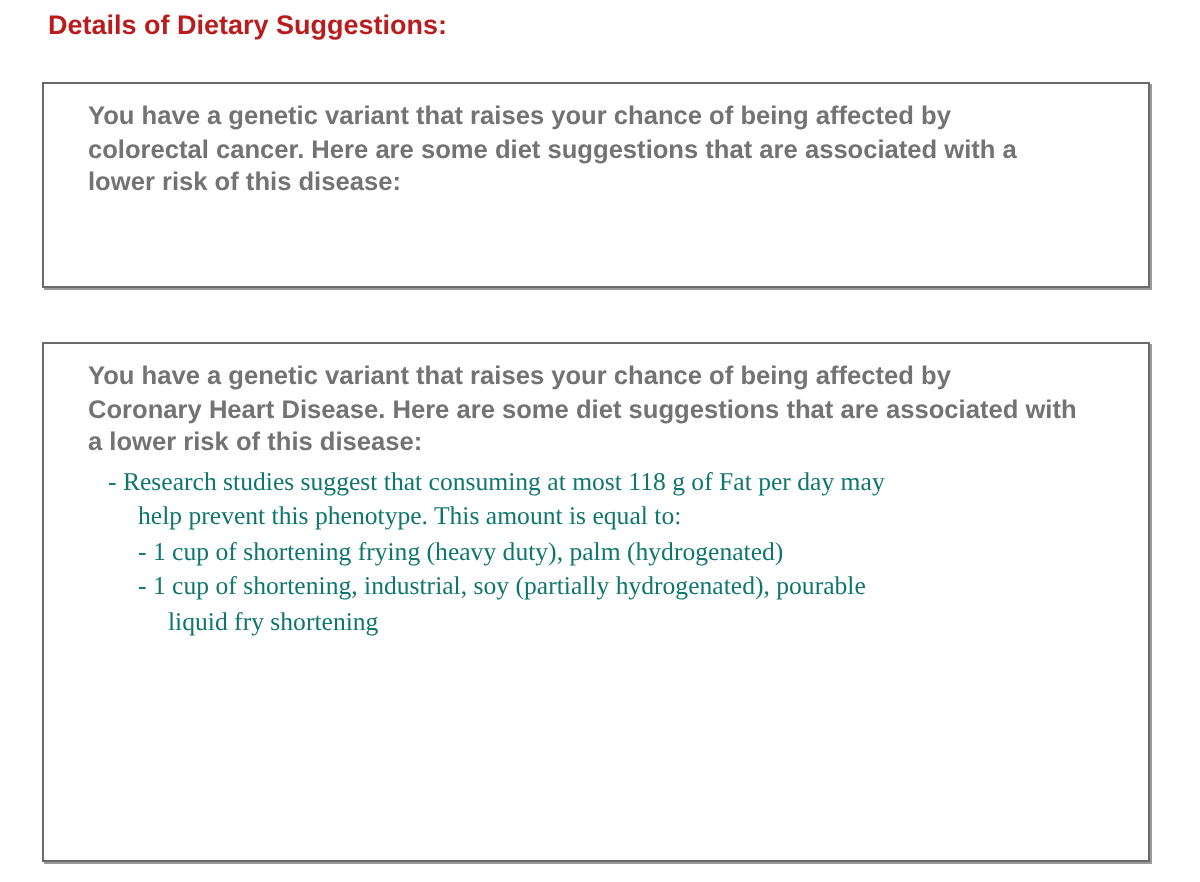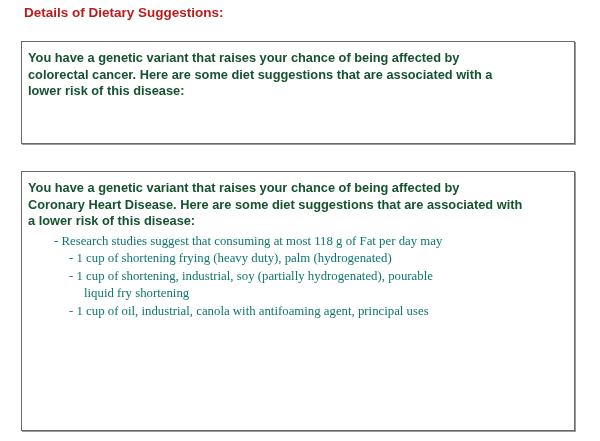--- a/index.html
+++ b/index.html
@@ -31,28 +31,28 @@
       width: 554px;
       border: 1px solid #6a6a6a;
       box-shadow: 1px 1px 0 #9a9a9a;
       background: #fff;
       box-sizing: border-box;
     }
     .box-1 { top: 41px; height: 103px; }
     .box-2 { top: 171px; height: 260px; }
     .intro {
       position: absolute;
-      left: 6px;
+      left: 22px;
       top: 8px;
       width: 515px;
       font-family: "Liberation Sans", sans-serif;
       font-weight: bold;
       font-size: 12.8px;
       line-height: 16.5px;
-      color: #14532d;
+      color: #737373;
     }
     .intro .ln { display: block; white-space: nowrap; }
     .list {
       position: absolute;
       left: 0;
       top: 61px;
       width: 100%;
       font-family: "Liberation Serif", serif;
       font-size: 12.8px;
       line-height: 17.4px;
@@ -78,25 +78,25 @@
 
 <div class="box box-2">
   <div class="intro">
     <span class="ln">You have a genetic variant that raises your chance of being affected by</span>
     <span class="ln">Coronary Heart Disease. Here are some diet suggestions that are associated with</span>
     <span class="ln">a lower risk of this disease:</span>
   </div>
   <div class="list">
     <div>
       <span class="ln ind-0">- Research studies suggest that consuming at most 118 g of Fat per day may</span>
+      <span class="ln ind-1">help prevent this phenotype. This amount is equal to:</span>
     </div>
     <div>
       <span class="ln ind-1">- 1 cup of shortening frying (heavy duty), palm (hydrogenated)</span>
     </div>
     <div>
       <span class="ln ind-1">- 1 cup of shortening, industrial, soy (partially hydrogenated), pourable</span>
       <span class="ln ind-2">liquid fry shortening</span>
     </div>
     <div>
-      <span class="ln ind-1">- 1 cup of oil, industrial, canola with antifoaming agent, principal uses</span>
     </div>
   </div>
 </div>
 
 </body></html>

